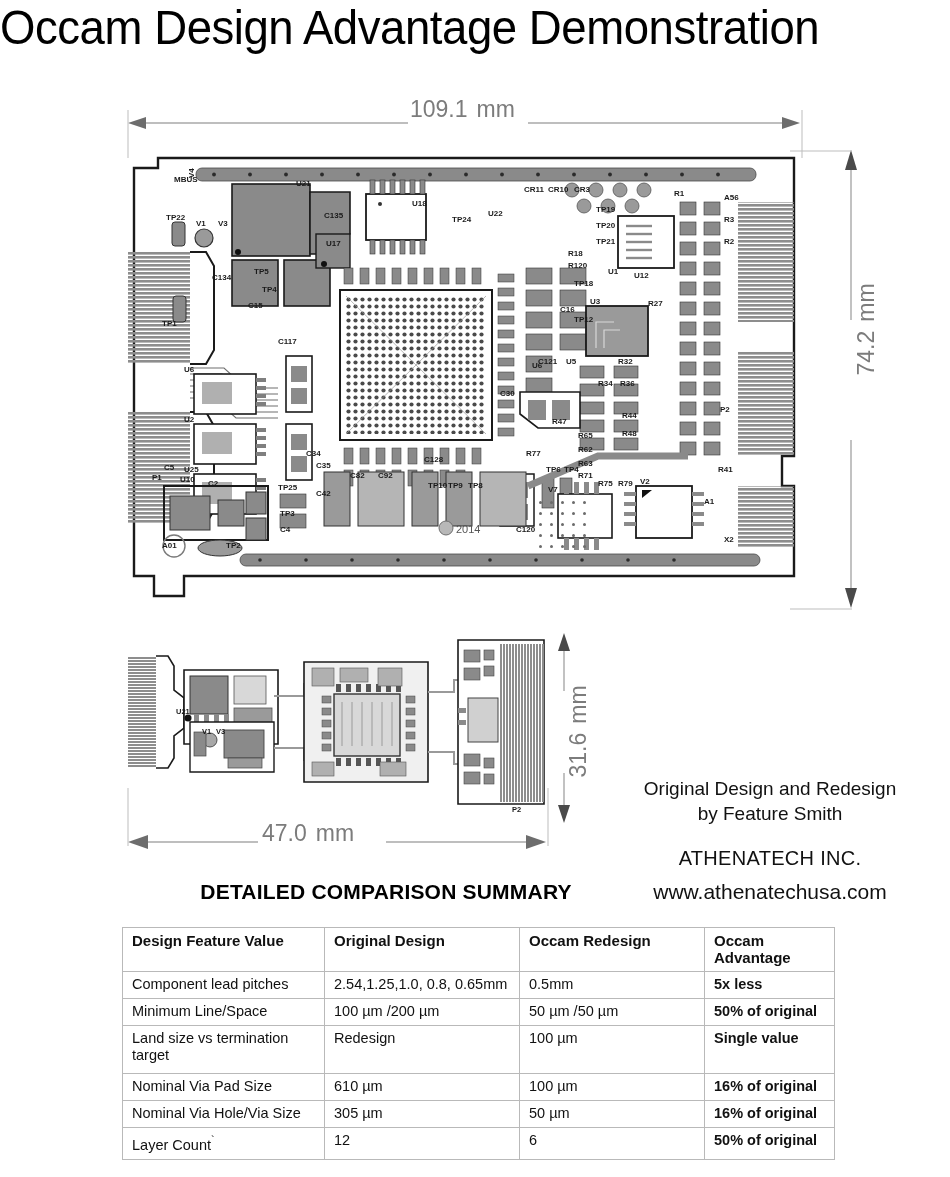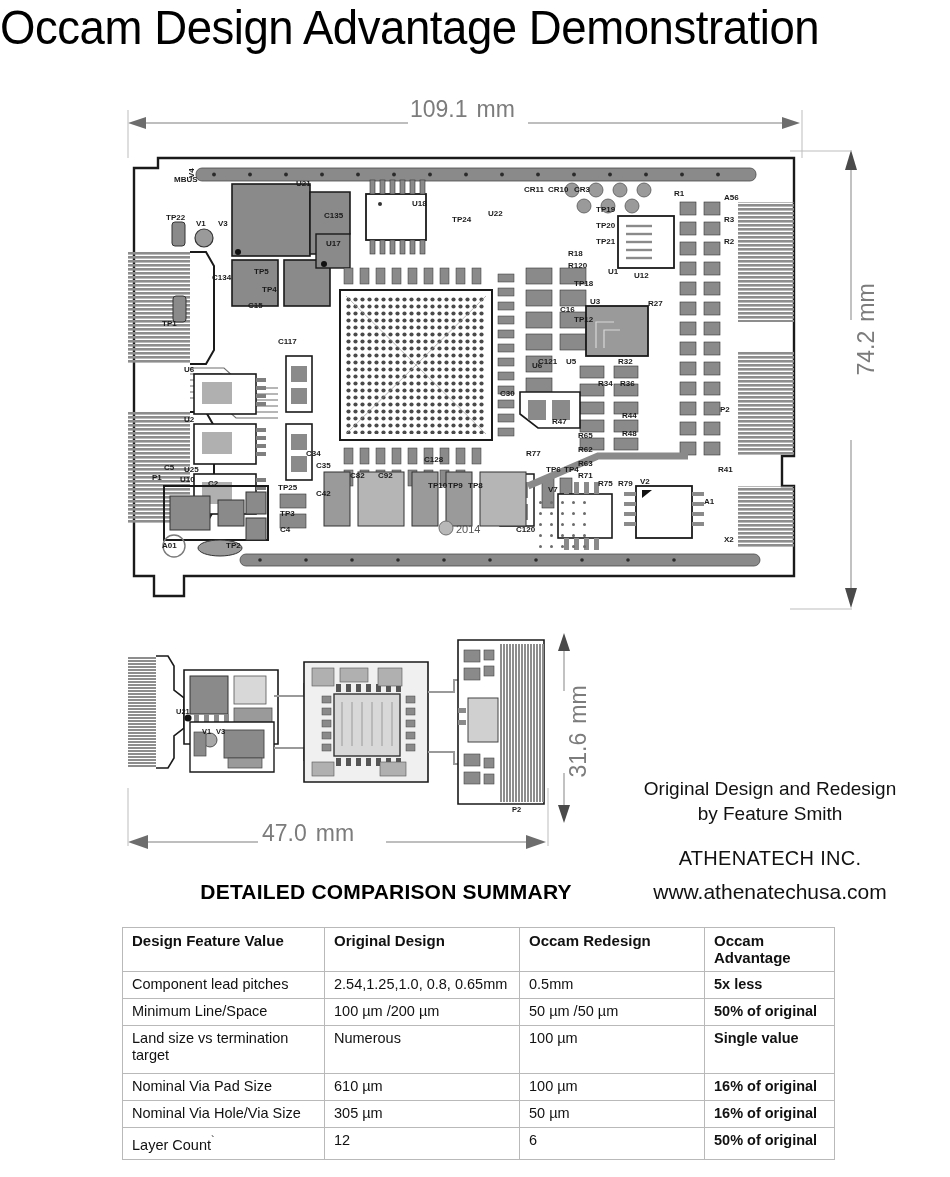--- a/index.html
+++ b/index.html
@@ -772,21 +772,21 @@
         <td class="adv">5x less</td>
       </tr>
       <tr>
         <td>Minimum Line/Space</td>
         <td>100 µm /200 µm</td>
         <td>50 µm /50 µm</td>
         <td class="adv">50% of original</td>
       </tr>
       <tr class="tall">
         <td>Land size vs termination target</td>
-        <td>Numerous</td>
+        <td>Redesign</td>
         <td>100 µm</td>
         <td class="adv">Single value</td>
       </tr>
       <tr>
         <td>Nominal Via Pad Size</td>
         <td>610 µm</td>
         <td>100 µm</td>
         <td class="adv">16% of original</td>
       </tr>
       <tr>

